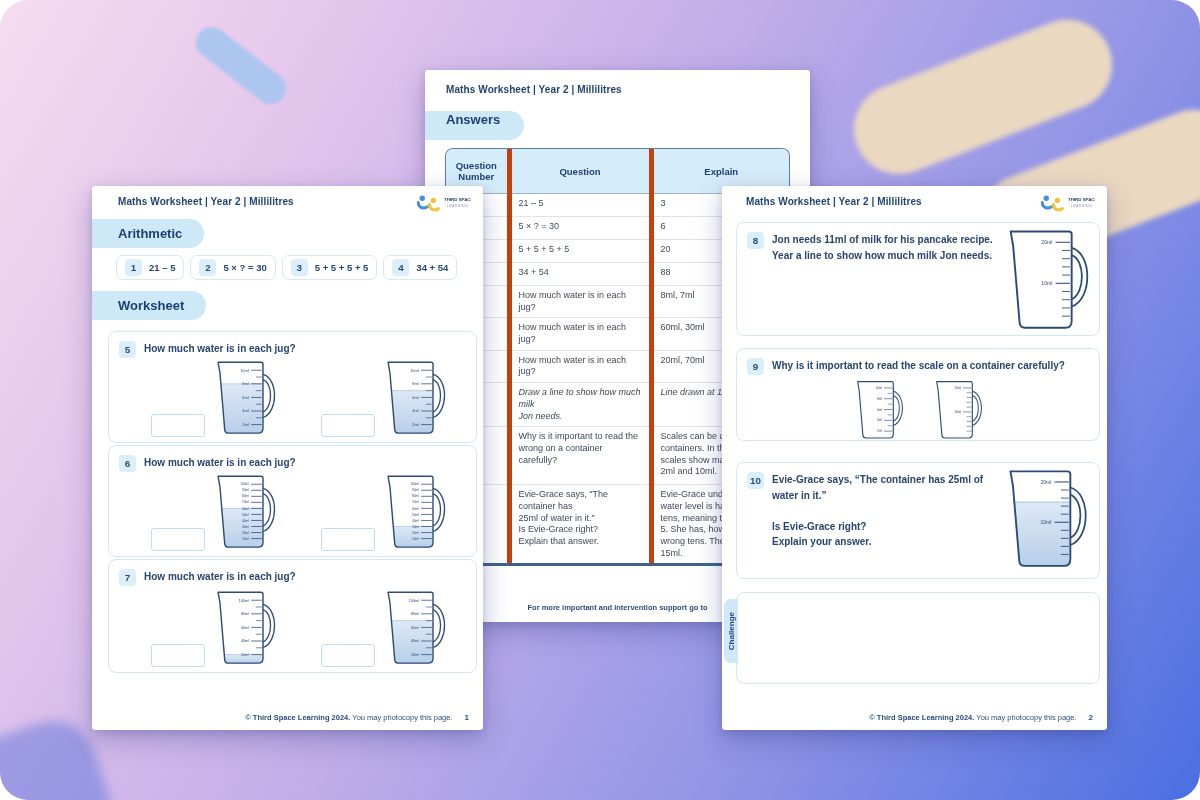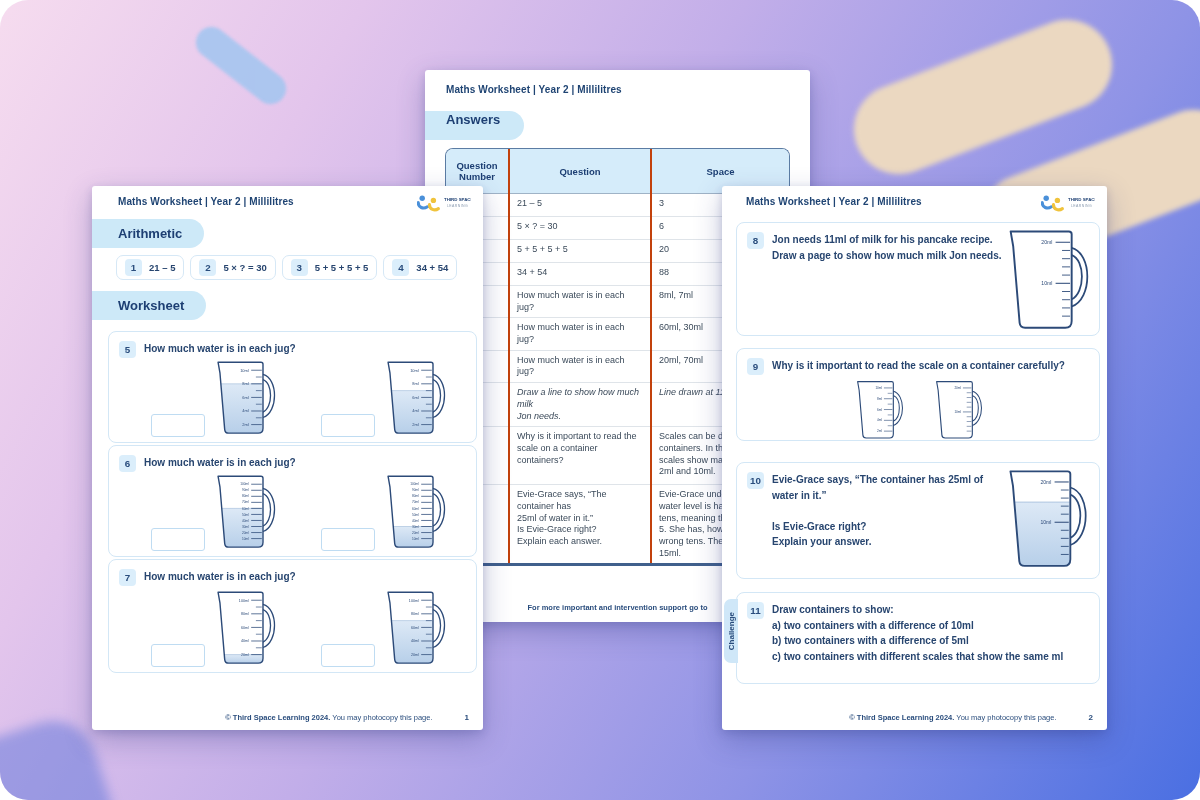--- a/index.html
+++ b/index.html
@@ -45,36 +45,36 @@
   .qtext{font-size:10px;font-weight:600;color:#27456f;line-height:1.55;white-space:pre-line;}
 
   .jugrow{position:absolute;left:42px;right:18px;bottom:5px;display:flex;gap:44px;}
   .juggroup{display:flex;align-items:flex-end;gap:6px;}
   .ansbox{width:52px;height:21px;border:1px solid #bfdcf2;border-radius:3px;background:#fff;}
   svg.jug{display:block;}
 
   .jugright{position:absolute;}
   .jugcenterrow{display:flex;justify-content:center;gap:26px;margin-top:4px;}
 
-  .pfoot{position:absolute;bottom:8px;right:14px;display:flex;align-items:flex-start;gap:32px;
+  .pfoot{position:absolute;bottom:8px;right:14px;display:flex;align-items:flex-start;gap:12px;
     font-size:7.5px;color:#2a4d7d;padding-left:24px;}
   .pfoot .b{font-weight:700;}
   .pfoot .pagenum{font-weight:700;font-size:8px;}
   .midfoot{position:absolute;bottom:10px;left:0;right:0;text-align:center;font-size:7.5px;
     font-weight:600;color:#2a4d7d;}
 
   .tablewrap{position:absolute;left:20px;top:78px;width:343px;border:1.3px solid #5b7ca3;
     border-bottom:3px solid #40608c;border-radius:8px 8px 0 0;overflow:hidden;background:#fff;}
   table.atable{border-collapse:collapse;width:100%;table-layout:fixed;}
   .atable th{background:#d5ecfa;color:#1d3f73;font-size:9.5px;font-weight:600;height:40px;
     text-align:center;vertical-align:middle;border-bottom:1px solid #9fb3c6;padding:2px 6px;}
   .atable td{font-size:9px;color:#3b4a5a;line-height:1.3;padding:4px 7px;vertical-align:top;
     border-top:1px solid #dfe4e9;white-space:pre-line;overflow:hidden;}
   .atable tr:first-child td{border-top:none;}
-  .atable th+th,.atable td+td{border-left:2px solid #c2410c;}
+  .atable th+th,.atable td+td{border-left:5px solid #c2410c;}
   .atable .cnum{text-align:center;color:#3b4a5a;}
   .atable col.c1{width:63px;} .atable col.c2{width:142px;} .atable col.c3{width:138px;}
 
   .challenge-tab{position:absolute;left:-13px;top:6px;width:14px;height:64px;background:#cfe7f8;
     border-radius:7px 0 0 7px;display:flex;align-items:center;justify-content:center;}
   .challenge-tab span{writing-mode:vertical-rl;transform:rotate(180deg);font-size:8px;font-weight:700;color:#2a4d7d;}
 </style>
 </head>
 <body>
 
@@ -91,21 +91,21 @@
       <table class="atable">
         <colgroup>
             <col class="c1">
             <col class="c2">
             <col class="c3">
           </colgroup>
         <thead>
           <tr>
             <th>Question Number</th>
             <th>Question</th>
-            <th>Space</th>
+            <th>Explain</th>
           </tr>
         </thead>
         <tbody>
           <tr style="height:23px;">
               <td class="cnum">1</td>
               <td>21 – 5</td>
               <td>3</td>
             </tr>
           <tr style="height:23px;">
               <td class="cnum">2</td>
@@ -139,32 +139,32 @@
             </tr>
           <tr style="height:34px;font-style:italic;">
               <td class="cnum">8</td>
               <td>Draw a line to show how much milk
 Jon needs.</td>
               <td>Line drawn at 11ml</td>
             </tr>
           <tr style="height:58px;">
               <td class="cnum">9</td>
               <td>Why is it important to read the
-scale on a container containers?</td>
+wrong on a container carefully?</td>
               <td>Scales can be different
 containers. In the
 scales show marks
 2ml and 10ml.</td>
             </tr>
           <tr style="height:70px;">
               <td class="cnum">10</td>
               <td>Evie-Grace says, “The container has
 25ml of water in it.”
 Is Evie-Grace right?
-Explain each answer.</td>
+Explain that answer.</td>
               <td>Evie-Grace understands
 water level is halfway
 tens, meaning there is
 5. She has, however,
 wrong tens. The correct
 15ml.</td>
             </tr>
         </tbody>
       </table>
     </div>
@@ -455,21 +455,21 @@
         <path d="M12.4,11.6 C12.6,16.4 17.6,18.2 21.4,15.6" fill="none" stroke="#f0c33c" stroke-width="3.1" stroke-linecap="round"></path>
         <text x="27" y="8.4" font-size="4.4" font-weight="bold" fill="#1d3f72">THIRD SPACE</text>
         <text x="30" y="13.6" font-size="3.5" fill="#8a9bb0" letter-spacing="0.4">LEARNING</text>
       </svg>
     </div>
 
     <div class="qcard" style="top:36px;height:112px;">
       <div class="qhead">
           <span class="qnum">8</span>
           <span class="qtext" style="max-width:252px;">Jon needs 11ml of milk for his pancake recipe.
-Draw a page to show how much milk Jon needs.</span>
+Year a line to show how much milk Jon needs.</span>
         </div>
       <svg class="jug jugright" style="right:8px;top:4px;" viewBox="0 0 112 132" height="106">
           <defs>
             <clipPath id="jc6">
               <path d="M12,5.5 L84.5,5.5 Q88,5.5 88,9 L88,117 Q88,125.5 80,125.5 L30,125.5 Q23.8,125.5 23.2,119.5 L15.2,24 Z"></path>
             </clipPath>
             <linearGradient id="jg6" x1="0" y1="0" x2="0" y2="1">
               <stop offset="0" stop-color="#dde9f6"></stop>
               <stop offset="1" stop-color="#b7cfe9"></stop>
             </linearGradient>
@@ -590,27 +590,20 @@
           <path d="M12,5.5 L84.5,5.5 Q88,5.5 88,9 L88,117 Q88,125.5 80,125.5 L30,125.5 Q23.8,125.5 23.2,119.5 L15.2,24 Z" fill="none" stroke="#2c4a78" stroke-width="2.4" stroke-linejoin="round"></path>
           <path d="M88,26 C114,33 114,90 88,99" fill="none" stroke="#2c4a78" stroke-width="2.2"></path>
           <path d="M88,35 C105,41 105,82 88,90" fill="none" stroke="#2c4a78" stroke-width="2.2"></path>
         </svg>
     </div>
 
     <div class="qcard" style="top:406px;height:90px;">
       <div class="challenge-tab">
           <span>Challenge</span>
         </div>
-      <div class="qhead">
-          <span class="qnum">11</span>
-          <span class="qtext">Draw containers to show:
-a) two containers with a difference of 10ml
-b) two containers with a difference of 5ml
-c) two containers with different scales that show the same ml</span>
-        </div>
     </div>
 
     <div class="pfoot">
       <span><span class="b">© Third Space Learning 2024.</span> <span>You may photocopy this page.</span></span>
       <span class="pagenum">2</span>
     </div>
   </div>
 </div>
 
 </body></html>

